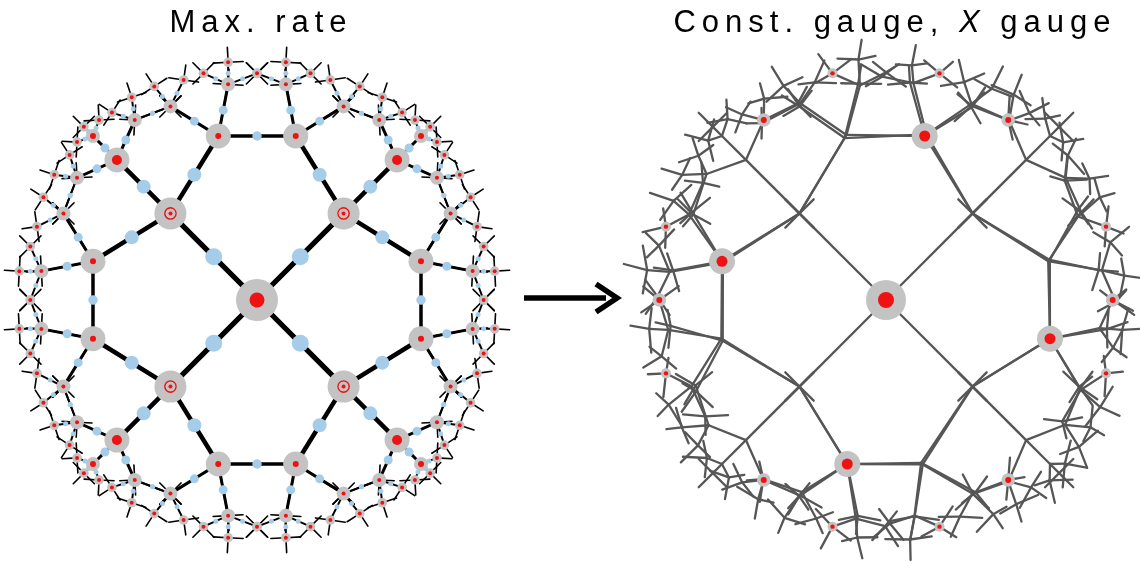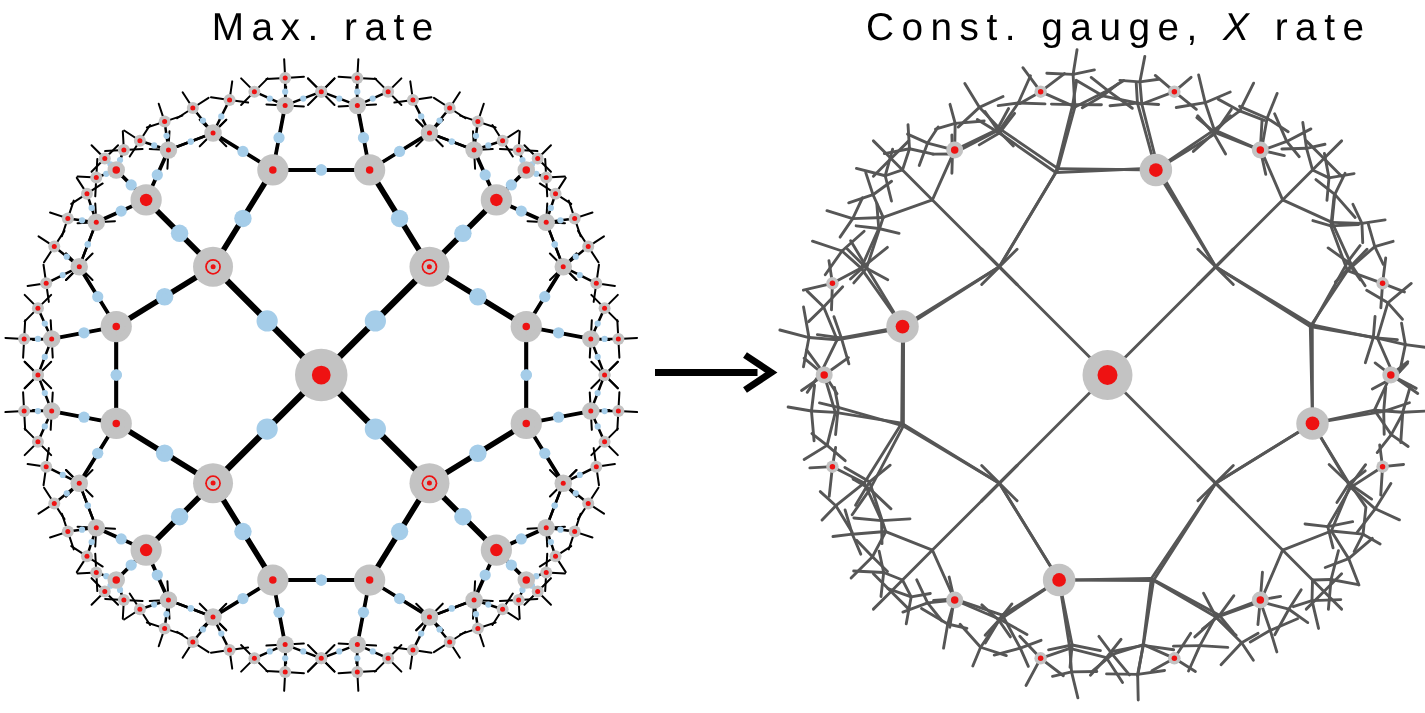--- a/index.html
+++ b/index.html
@@ -1513,15 +1513,15 @@
     <g id="g-arrow">
         <line x1="524" y1="298" x2="606" y2="298" stroke="#000000" stroke-width="5.5"></line>
         <polyline points="596,284 617,298 596,312" fill="none" stroke="#000000" stroke-width="5.5" stroke-linejoin="miter"></polyline>
       </g>
   </svg>
 
   <div class="panel-title" id="title-left">
     <span>Max. rate</span>
   </div>
   <div class="panel-title" id="title-right">
-    <span>Const. gauge, </span><i>X</i><span> rate</span>
+    <span>Const. gauge, </span><i>X</i><span> gauge</span>
   </div>
 </div>
 
 </body></html>

